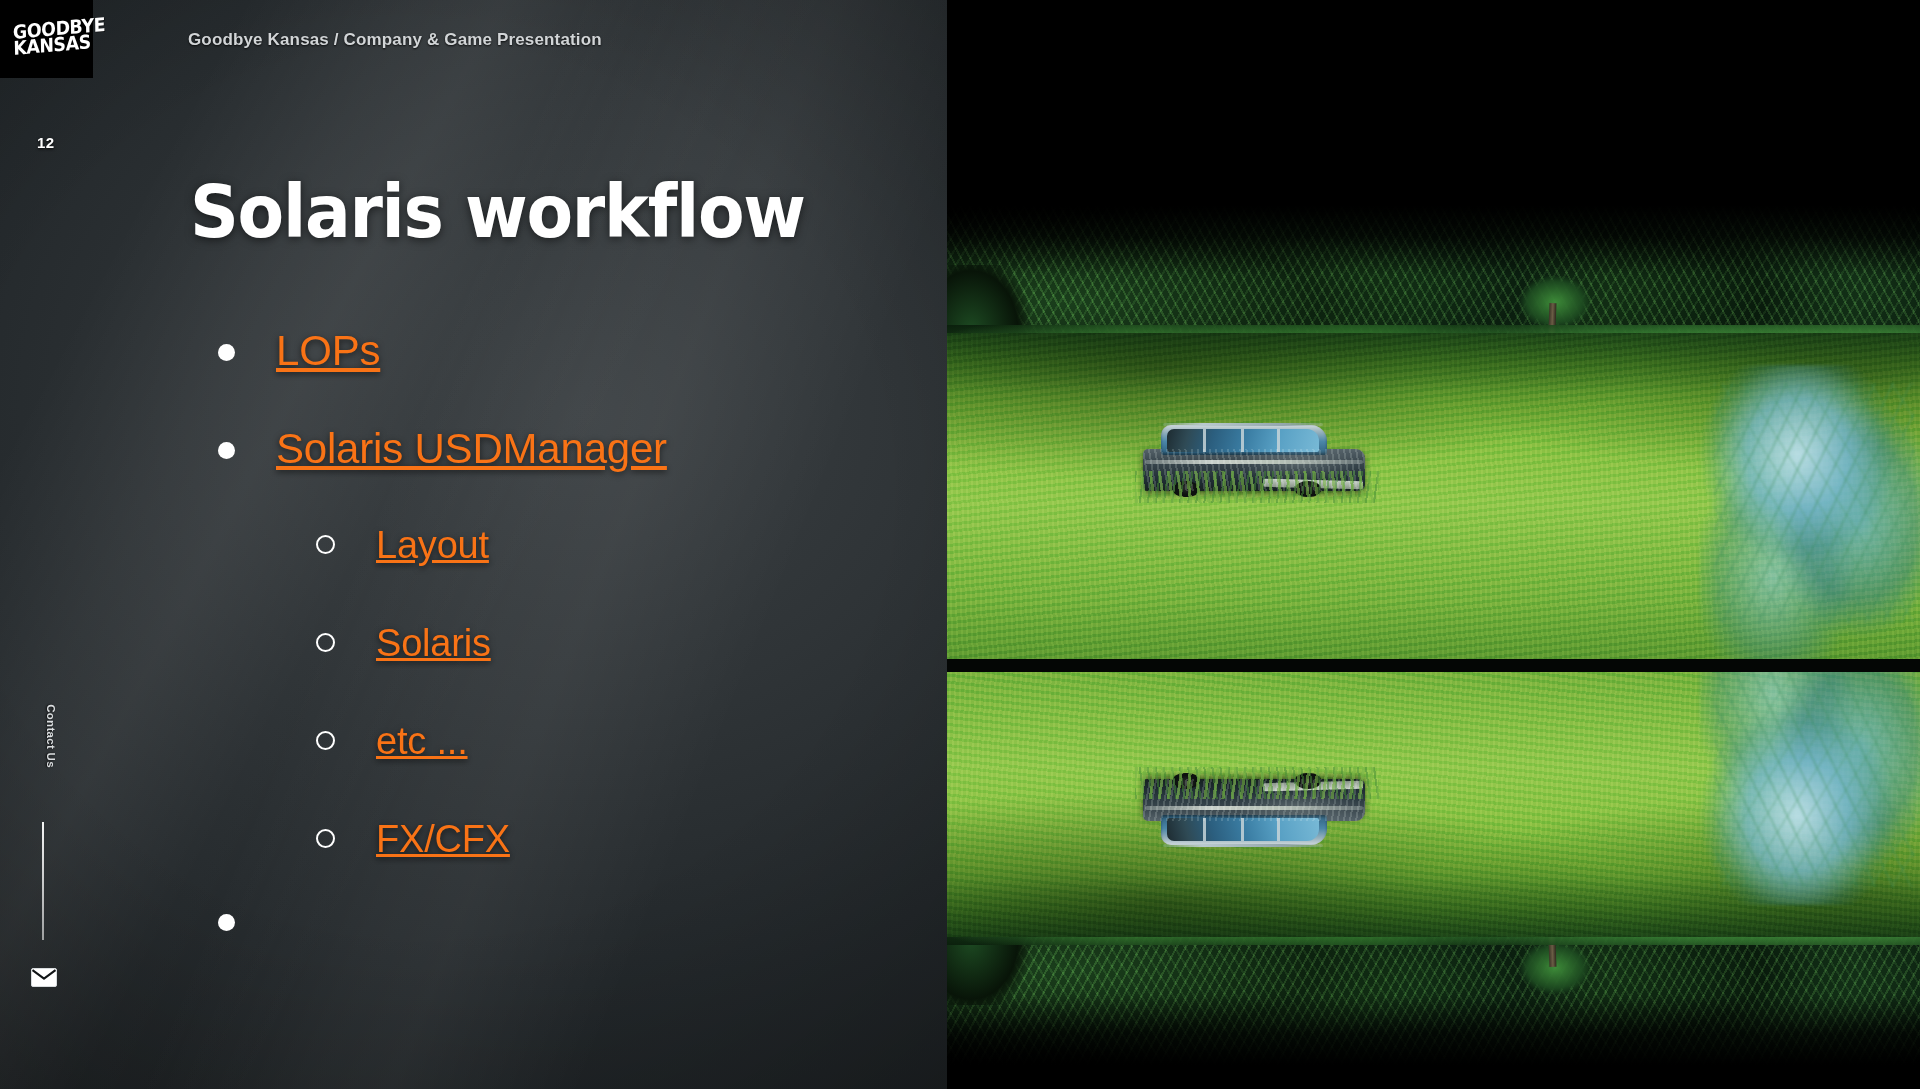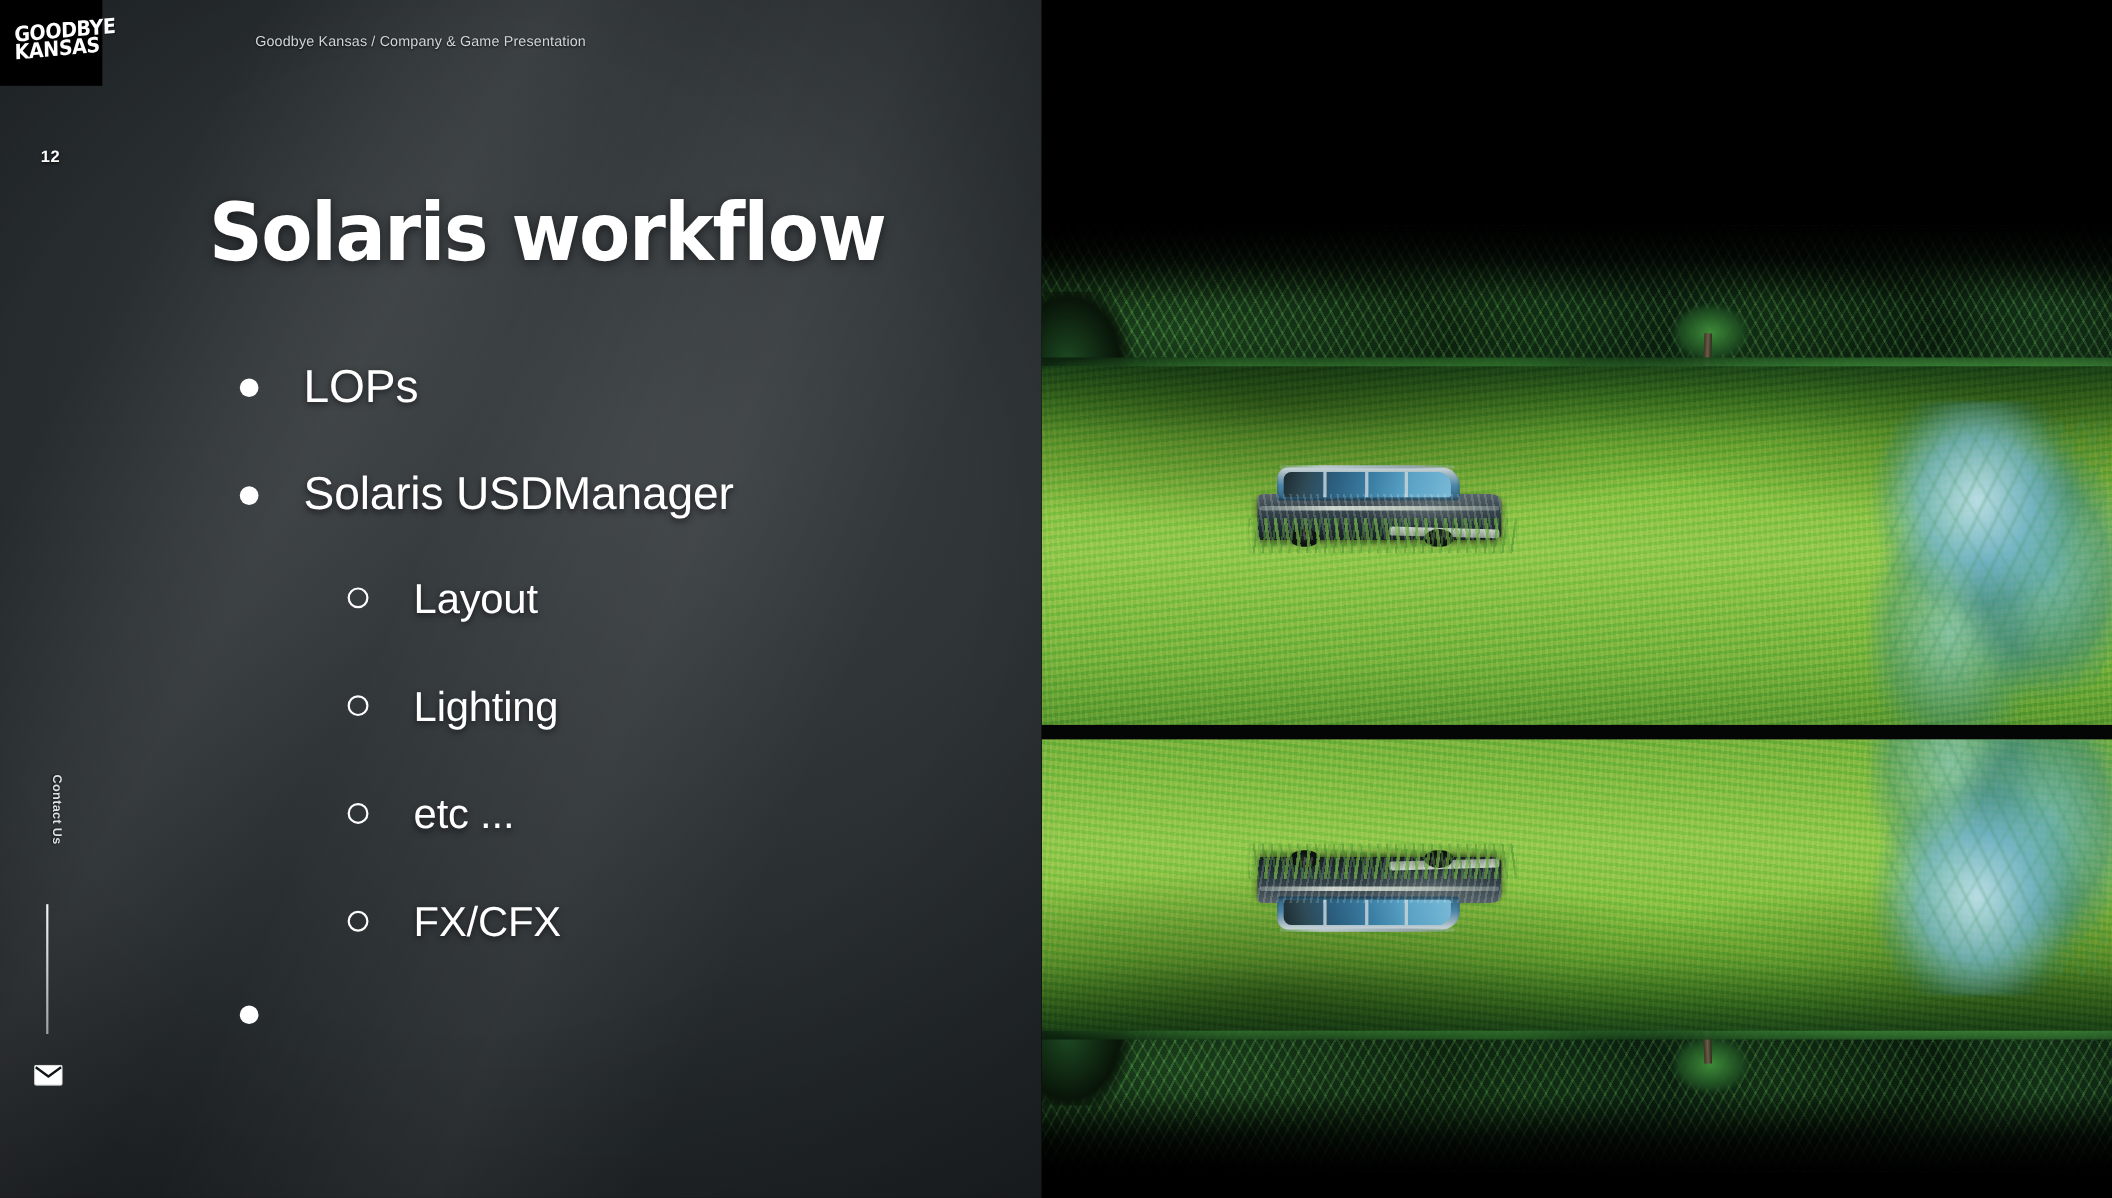--- a/index.html
+++ b/index.html
@@ -93,27 +93,26 @@
     transform: scaleX(0.92);
     transform-origin: left center;
     text-shadow: 1px 1px 0 rgba(0,0,0,0.6);
   }
 
   
   #header-kicker {
     position: absolute;
     left: 188px;
     top: 30px;
-    font-size: 13px;
-    font-weight: 400;
+    font-size: 17px;
+    font-weight: 700;
     letter-spacing: 0.15px;
     color: #d2d5d7;
     text-shadow: 0 1px 2px rgba(0,0,0,0.8);
     z-index: 5;
-    margin-left: 44px;
   }
 
   
   #page-number {
     position: absolute;
     left: 37px;
     top: 134px;
     font-size: 15px;
     font-weight: 800;
     color: #ffffff;
@@ -183,22 +182,23 @@
   #bullet-list {
     position: absolute;
     left: 218px;
     top: 330px;
     width: 700px;
     z-index: 5;
   }
   .bullet-row {
     display: flex;
     align-items: baseline;
-    color: #ffffff;
+    color: #f97316;
     text-shadow: 0 2px 6px rgba(0,0,0,0.6);
+    text-decoration: underline;
   }
   .bullet-row.level-1 {
     font-size: 42px;
     height: 98px;
     padding-left: 0;
   }
   .bullet-row.level-2 {
     font-size: 38px;
     height: 98px;
     padding-left: 98px;
@@ -573,21 +573,21 @@
       <div class="bullet-row level-1">
         <span class="bullet-glyph"></span>
         <span class="bullet-text">Solaris USDManager</span>
       </div>
       <div class="bullet-row level-2">
         <span class="bullet-glyph"></span>
         <span class="bullet-text">Layout</span>
       </div>
       <div class="bullet-row level-2">
         <span class="bullet-glyph"></span>
-        <span class="bullet-text">Lighting</span>
+        <span class="bullet-text">Solaris</span>
       </div>
       <div class="bullet-row level-2">
         <span class="bullet-glyph"></span>
         <span class="bullet-text">etc ...</span>
       </div>
       <div class="bullet-row level-2">
         <span class="bullet-glyph"></span>
         <span class="bullet-text">FX/CFX</span>
       </div>
       <div class="bullet-row level-1">

